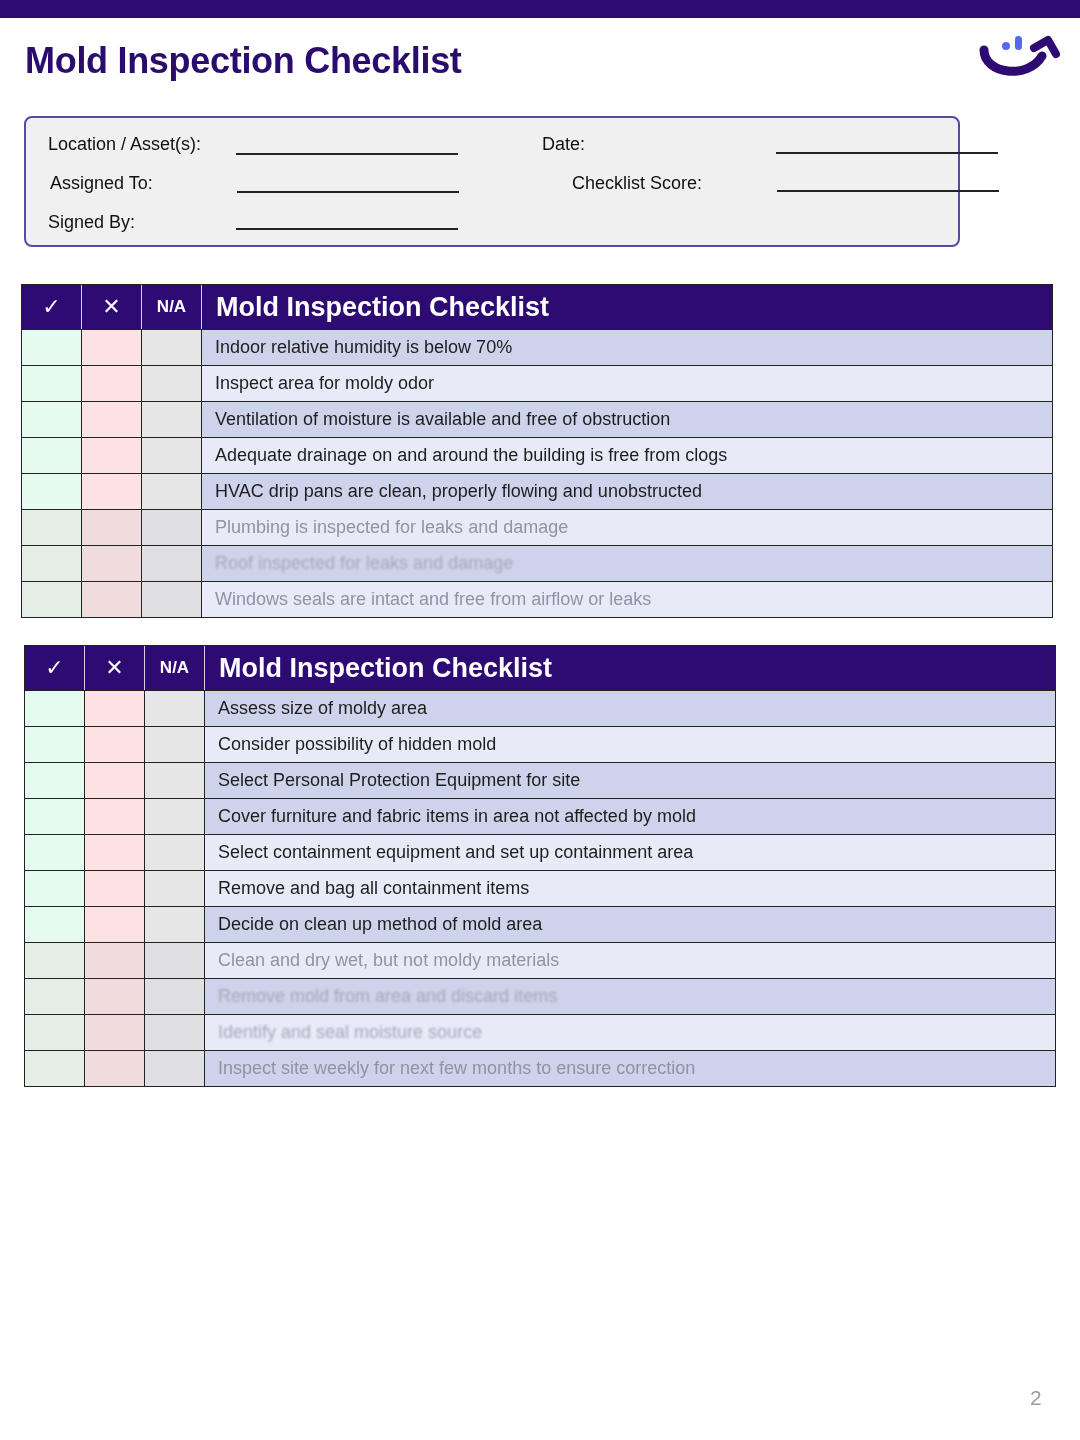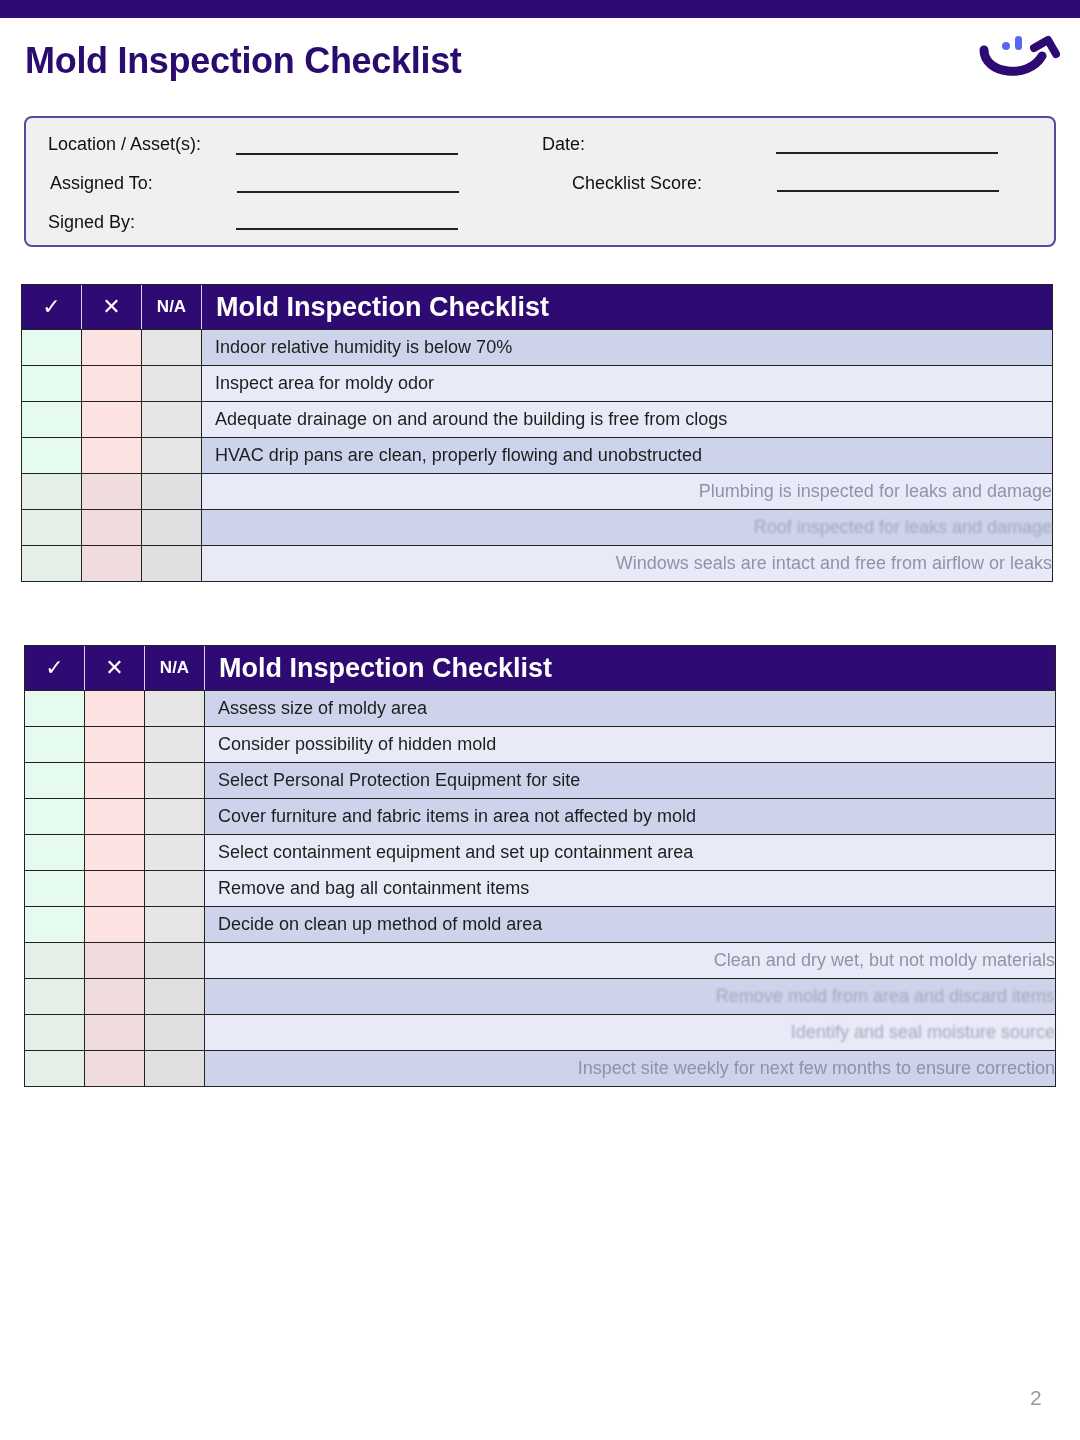--- a/index.html
+++ b/index.html
@@ -5,40 +5,40 @@
   * { box-sizing: border-box; margin: 0; padding: 0; }
   html, body { width: 1080px; height: 1440px; background: #ffffff; }
   body { position: relative; font-family: "Liberation Sans", "DejaVu Sans", sans-serif; color: #1a1a1a; overflow: hidden; }
 
   .top-bar { position: absolute; left: 0; top: 0; width: 1080px; height: 18px; background: #2e0a73; }
 
   .page-title { position: absolute; left: 25px; top: 40px; font-size: 36px; font-weight: 700; color: #2a0c6e; letter-spacing: -0.3px; }
 
   .logo { position: absolute; left: 976px; top: 30px; width: 86px; height: 56px; }
 
-  .info-box { position: absolute; left: 24px; top: 116px; width: 1032px; height: 131px; background: #f0f0f0; border: 2px solid #5a47a0; border-radius: 8px; }
+  .info-box { position: absolute; left: 24px; top: 116px; width: 936px; height: 131px; background: #f0f0f0; border: 2px solid #5a47a0; border-radius: 8px; }
   .info-field { position: absolute; display: flex; align-items: flex-end; }
   .info-label { font-size: 18px; color: #111; white-space: nowrap; }
   .info-line { position: absolute; height: 2px; background: #222; }
 
   .checklist { position: absolute; left: 21px; width: 1032px; border-collapse: collapse; }
   .checklist .hdr { display: flex; height: 46px; background: #2e0a73; color: #fff; border: 1px solid #222; }
   .checklist .hdr .c { width: 60px; display: flex; align-items: center; justify-content: center; border-right: 1px solid #d6d0ea; font-size: 22px; font-weight: 700; }
   .checklist .hdr .c.na { font-size: 17px; font-weight: 700; }
   .checklist .hdr .ttl { flex: 1; display: flex; align-items: center; padding-left: 14px; font-size: 27px; font-weight: 700; }
 
   .row { display: flex; height: 36px; border-left: 1px solid #222; border-right: 1px solid #222; border-bottom: 1px solid #222; }
   .row .cb { width: 60px; border-right: 1px solid #222; }
   .row .cb.yes { background: #e6fbef; }
   .row .cb.no { background: #fde2e2; }
   .row .cb.na { background: #e6e6e6; }
   .row .txt { flex: 1; display: flex; align-items: center; padding-left: 13px; font-size: 18px; color: #1e1e1e; white-space: nowrap; }
   .row.odd .txt { background: #cdd3ea; }
   .row.even .txt { background: #e8ebf7; }
-  .row.faded .txt { color: #8f93a8; justify-content: flex-end; }
+  .row.faded .txt { color: #8f93a8; }
   .row.faded .cb.yes { background: #e3efe7; }
   .row.faded .cb.no { background: #f0dcdc; }
   .row.faded .cb.na { background: #e0e0e2; }
   .row.blur .txt span { filter: blur(1.3px); color: #a4a8bb; }
 
   .page-number { position: absolute; left: 1030px; top: 1386px; font-size: 21px; color: #9a9a9a; }
 </style>
 </head>
 <body>
 
@@ -96,20 +96,28 @@
       </div>
     </div>
   <div class="row even">
       <div class="cb yes"></div>
       <div class="cb no"></div>
       <div class="cb na"></div>
       <div class="txt">
         <span>Inspect area for moldy odor</span>
       </div>
     </div>
+  <div class="row odd">
+      <div class="cb yes"></div>
+      <div class="cb no"></div>
+      <div class="cb na"></div>
+      <div class="txt">
+        <span>Ventilation of moisture is available and free of obstruction</span>
+      </div>
+    </div>
   <div class="row even">
       <div class="cb yes"></div>
       <div class="cb no"></div>
       <div class="cb na"></div>
       <div class="txt">
         <span>Adequate drainage on and around the building is free from clogs</span>
       </div>
     </div>
   <div class="row odd">
       <div class="cb yes"></div>

